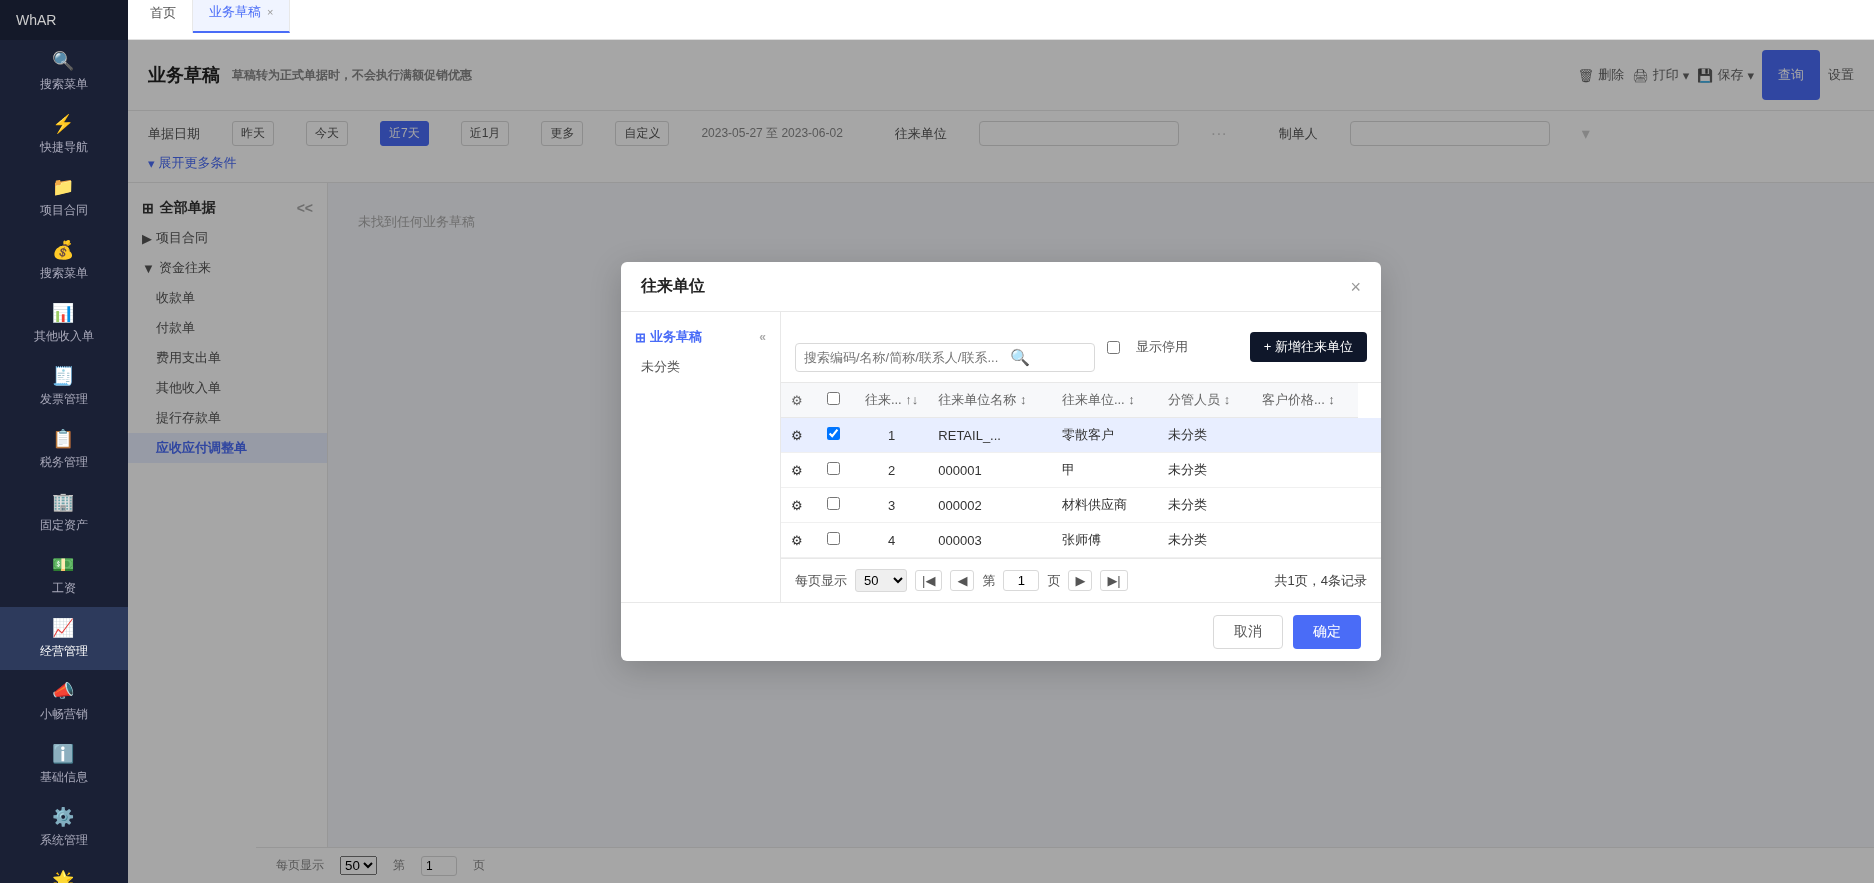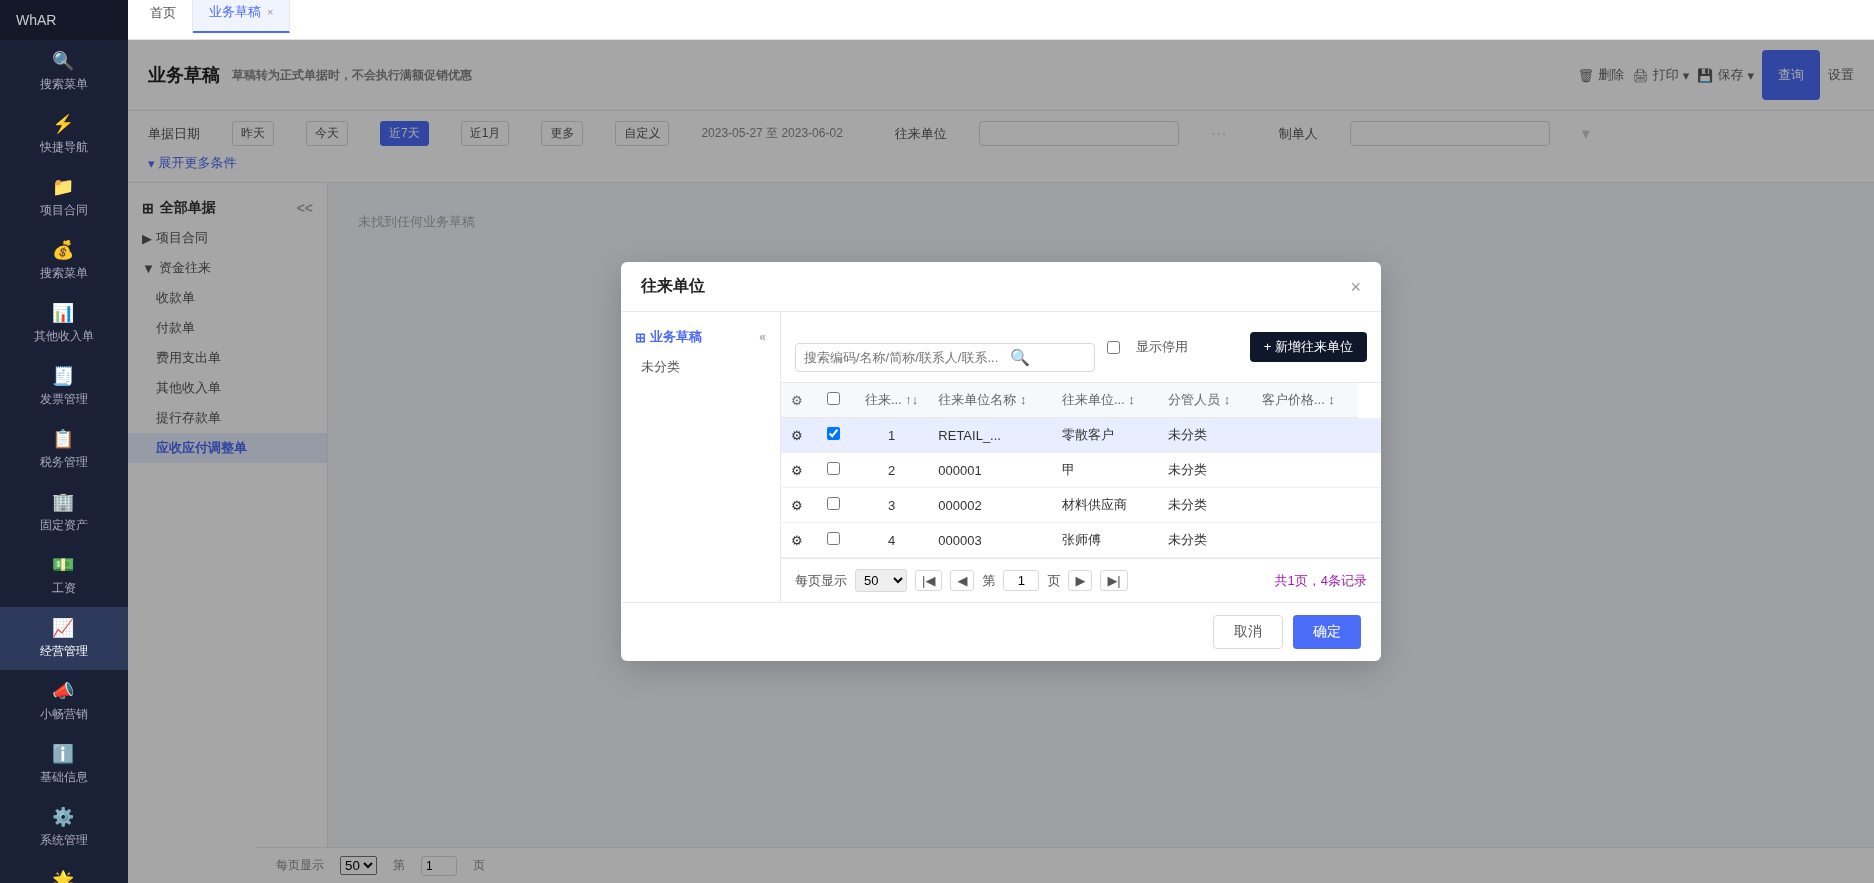--- a/index.html
+++ b/index.html
@@ -295,21 +295,21 @@
     }
     .pg-label { color: #555; }
     .pg-select {
       border: 1px solid #d9d9d9;
       border-radius: 3px;
       padding: 2px 4px;
       font-size: 13px;
     }
     .pg-btn { background: none; border: 1px solid #d9d9d9; border-radius: 3px; padding: 2px 6px; cursor: pointer; color: #555; font-size: 13px; }
     .pg-input { border: 1px solid #d9d9d9; border-radius: 3px; width: 36px; text-align: center; font-size: 13px; padding: 2px 4px; }
-    .pg-info { margin-left: auto; color: #a21caf; text-align: right; }
+    .pg-info { margin-left: auto; color: #404040; text-align: right; }
 
     
     .dialog-footer {
       display: flex;
       justify-content: flex-end;
       padding: 12px 20px;
       border-top: 1px solid #e8e8e8;
       gap: 10px;
     }
     .btn-cancel { padding: 7px 20px; border: 1px solid #d9d9d9; border-radius: 4px; background: #fff; color: #555; font-size: 14px; cursor: pointer; }

